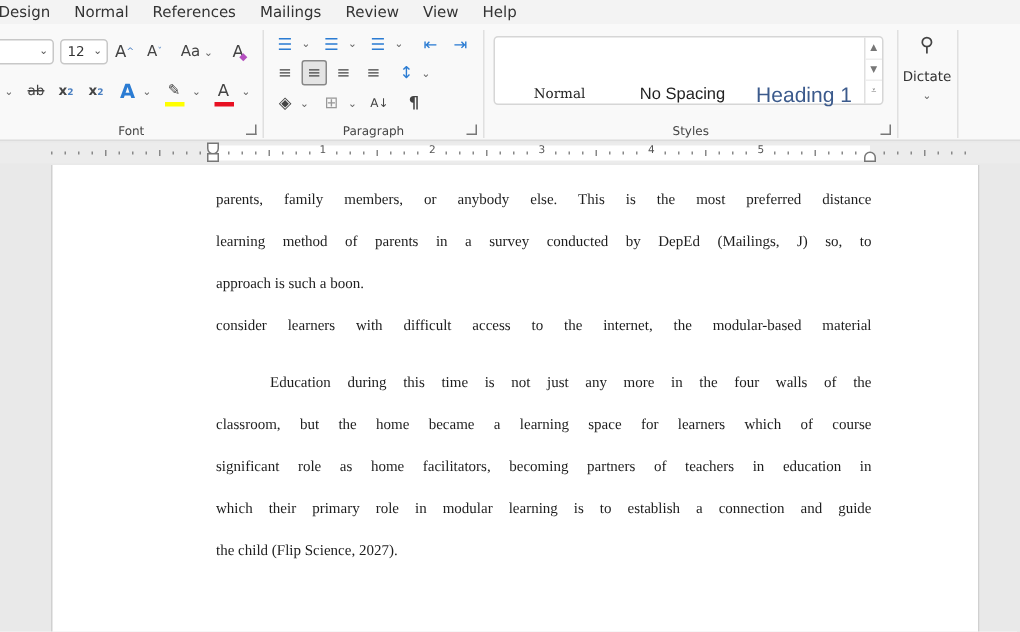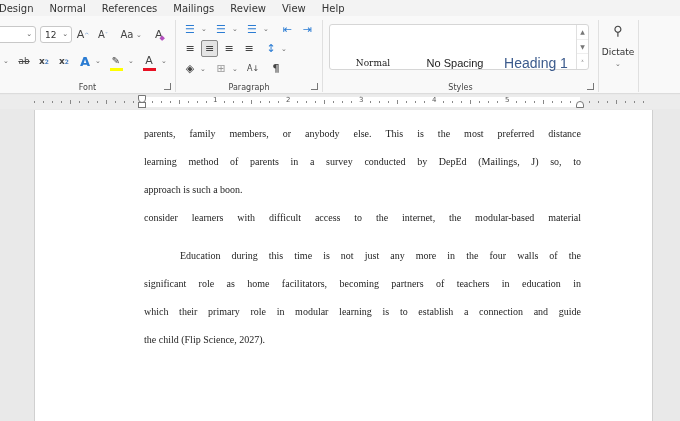--- a/index.html
+++ b/index.html
@@ -223,17 +223,18 @@
 
 <div class="page">
   <div class="doc-text" style="top:10px;">
     <div class="doc-line">parents, family members, or anybody else. This is the most preferred distance</div>
     <div class="doc-line">learning method of parents in a survey conducted by DepEd (Mailings, J) so, to</div>
     <div class="doc-line last">approach is such a boon.</div>
     <div class="doc-line">consider learners with difficult access to the internet, the modular-based material</div>
   </div>
   <div class="doc-text" style="top:132px;">
     <div class="doc-line indent">Education during this time is not just any more in the four walls of the</div>
+    <div class="doc-line">classroom, but the home became a learning space for learners which of course</div>
     <div class="doc-line">significant role as home facilitators, becoming partners of teachers in education in</div>
     <div class="doc-line">which their primary role in modular learning is to establish a connection and guide</div>
     <div class="doc-line last">the child (Flip Science, 2027).</div>
   </div>
 </div>
 
 </body></html>

